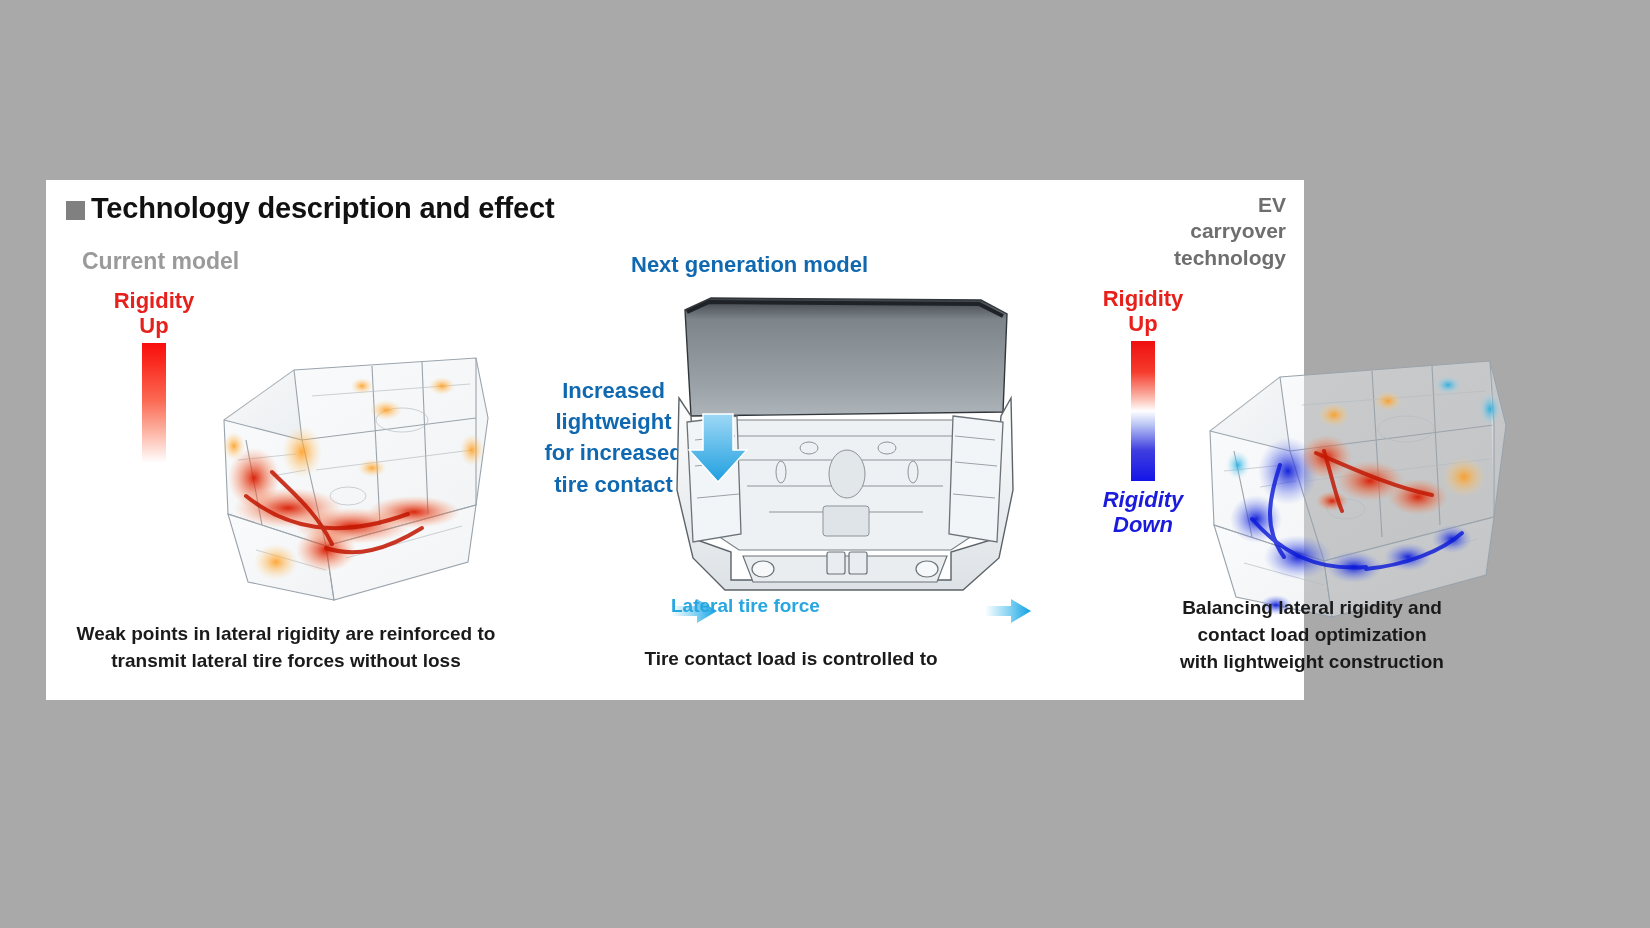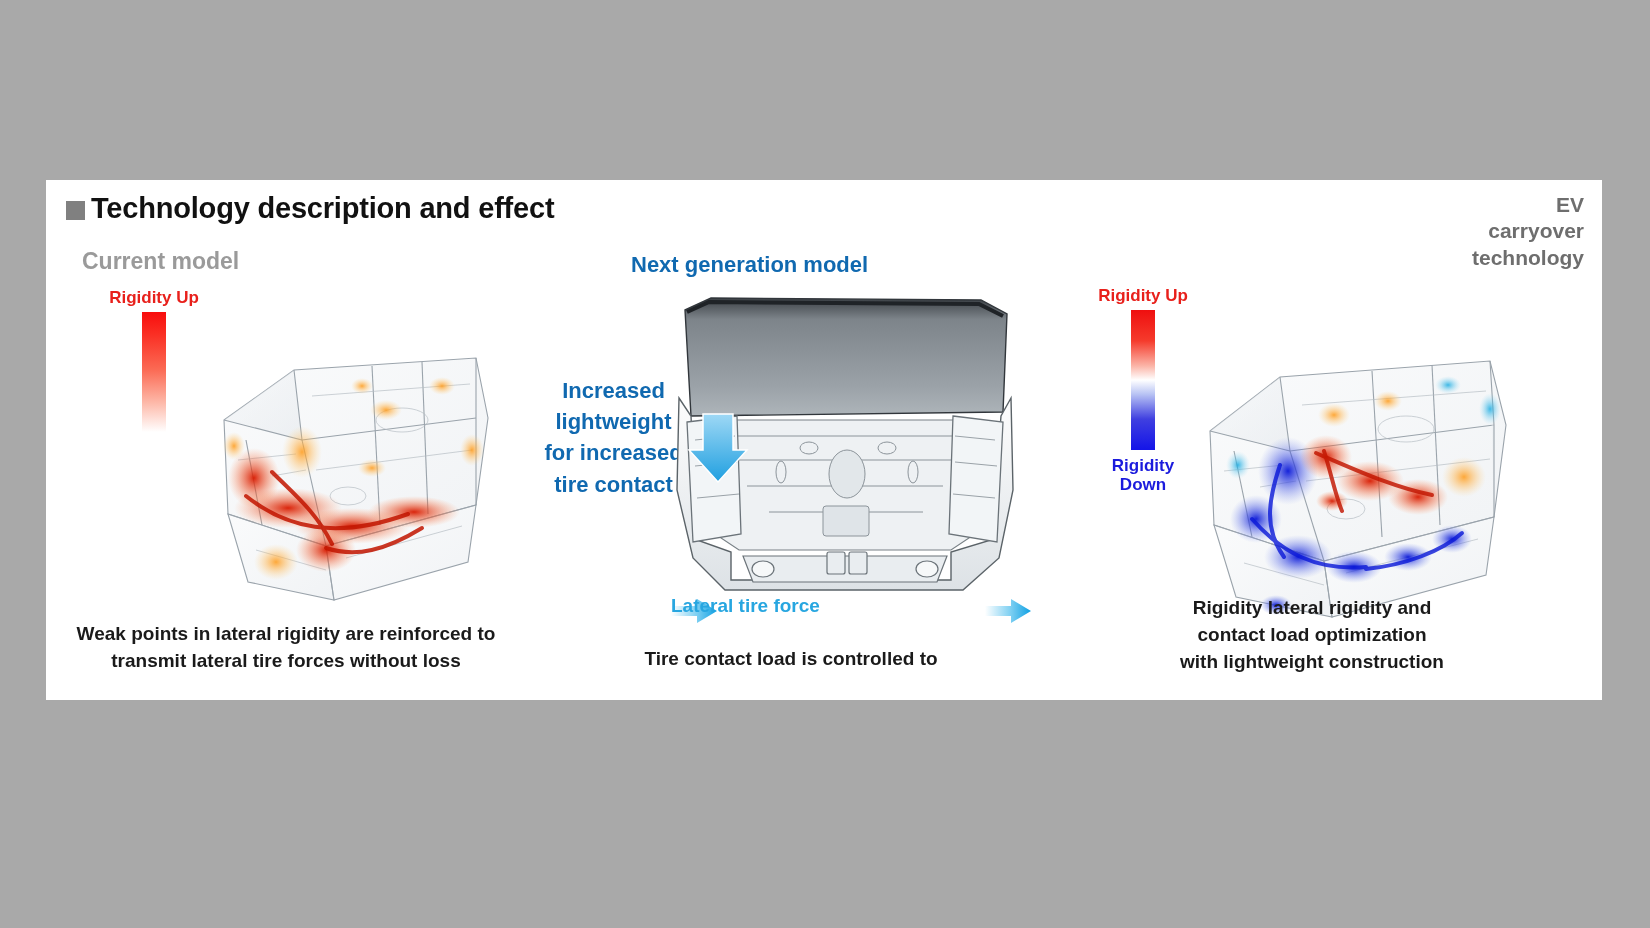--- a/index.html
+++ b/index.html
@@ -5,23 +5,22 @@
   html,body{margin:0;padding:0;}
   body{
     width:1650px;height:928px;
     background:#a9a9a9;
     font-family:"Liberation Sans", sans-serif;
     overflow:hidden;
   }
   .slide{
     position:absolute;
     left:46px; top:180px;
-    width:1512px; height:520px;
+    width:1258px; height:520px;
     background:#ffffff;
-    padding-left:44px;
   }
 
   
   .header{
     position:absolute; left:20px; top:12px;
     display:flex; align-items:center; gap:6px;
   }
   .sq{
     width:19px;height:19px;background:#808080;display:inline-block;
     margin-top:4px;
@@ -45,23 +44,23 @@
   .col-label{
     position:absolute; font-weight:bold; white-space:nowrap;
   }
   .label-current{ left:36px; top:68px; font-size:23px; color:#9a9a9a; }
   .label-next{ left:130px; top:72px; font-size:22px; color:#1069b0; }
 
   
   .legend{ position:absolute; text-align:center; }
   .legend-left{ left:58px; top:108px; width:100px;}
   .legend-right{ left:22px; top:106px; width:110px;}
-  .legend-cap{ font-size:17px; font-weight:bold; line-height:1.15; }
+  .legend-cap{ font-size:22px; font-weight:bold; line-height:1.15; }
   .cap-up{ color:#e8201b; }
-  .cap-down{ color:#1b1bdd; }
+  .cap-down{ color:#1b1bdd;font-style:italic; }
   .bar{
     margin:4px auto 0 auto; width:24px;
   }
   .bar-left{
     height:120px;
     background:linear-gradient(to bottom,#f80d0d 0%,#fa2e23 18%,#fb6a54 48%,#fdb7a7 75%,#fff 100%);
   }
   .bar-right{
     height:140px;
     background:linear-gradient(to bottom,#ef0f0f 0%,#f53b2c 22%,#fbb5a8 40%,#ffffff 50%,#b9c4f4 60%,#3f3fe0 78%,#1414e8 100%);
@@ -391,19 +390,19 @@
           <path d="M210 264 C250 260 286 246 306 228"></path>
         </g>
         <g stroke="#c21500" stroke-width="4" fill="none" opacity=".82" stroke-linecap="round">
           <path d="M160 148 C198 164 236 182 276 190"></path>
           <path d="M168 146 C176 172 180 192 186 206"></path>
         </g>
       </svg>
     </div>
 
     <div class="caption caption-right">
-      <div>Rigidity lateral rigidity and</div>
+      <div>Balancing lateral rigidity and</div>
       <div>contact load optimization</div>
       <div>with lightweight construction</div>
     </div>
   </div>
 
 </div>
 
 </body></html>

